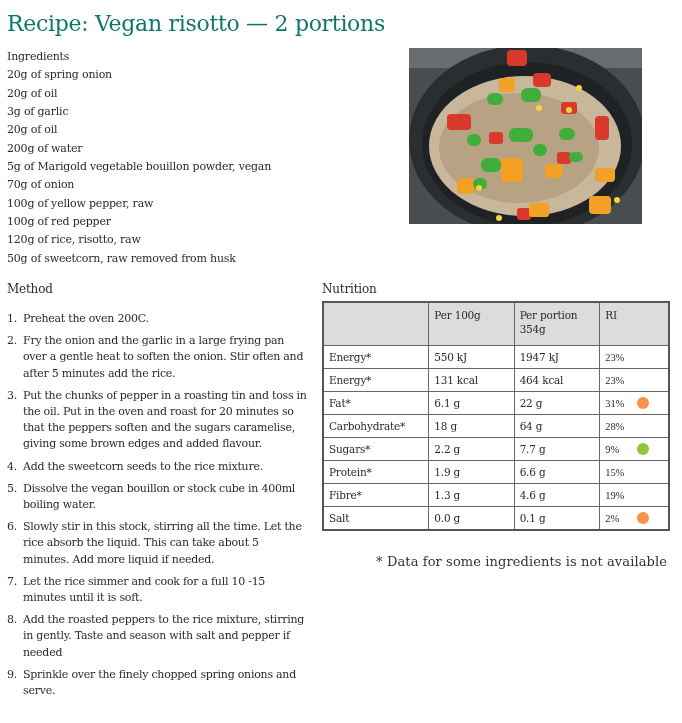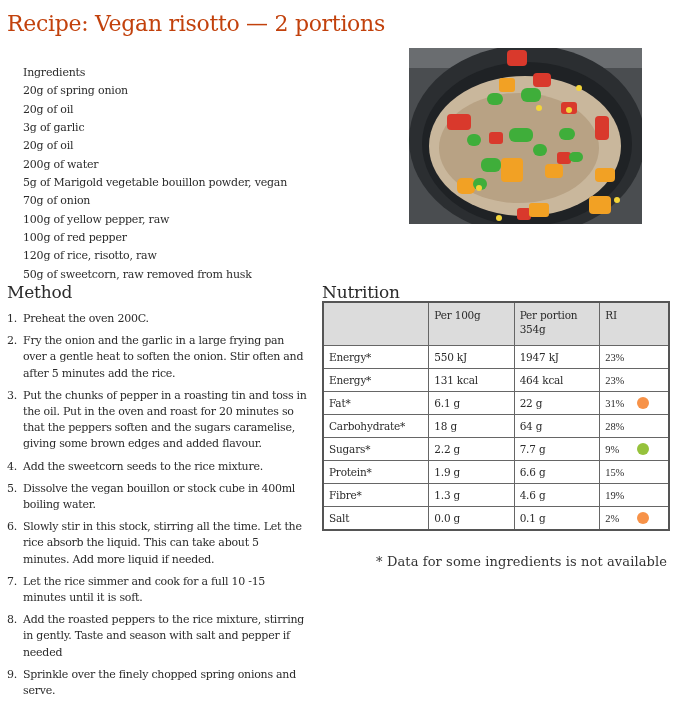--- a/index.html
+++ b/index.html
@@ -2,34 +2,34 @@
 <html><head>
 <meta charset="utf-8">
 <style>
   html, body { margin: 0; padding: 0; background: #ffffff; }
   body {
     width: 682px; height: 723px; position: relative; overflow: hidden;
     font-family: "DejaVu Serif", serif; color: #2b2b2b;
   }
   .title {
     position: absolute; left: 7px; top: 11px; margin: 0;
-    font-size: 22px; font-weight: normal; letter-spacing: -0.3px; color: #c2410c;
+    font-size: 22px; font-weight: normal; letter-spacing: -0.3px; color: #0f766e;
     white-space: nowrap;
   }
   .ingredients {
-    position: absolute; left: 7px; top: 48px; margin: 16px; padding: 0; list-style: none;
+    position: absolute; left: 7px; top: 48px; margin: 0; padding: 0; list-style: none;
     font-size: 11px; line-height: 18.35px; letter-spacing: -0.2px;
   }
   .ingredients li { white-space: nowrap; }
   .photo {
     position: absolute; left: 409px; top: 48px; width: 233px; height: 176px;
     overflow: hidden; background: #3a3d40;
   }
   .section-label {
-    position: absolute; font-size: 17px; letter-spacing: -0.2px; margin: 0; font-weight: normal;
+    position: absolute; font-size: 12px; letter-spacing: -0.2px; margin: 0; font-weight: normal;
   }
   .method-label { left: 7px; top: 282px; }
   .nutrition-label { left: 322px; top: 282px; }
   .method {
     position: absolute; left: 7px; top: 311px; width: 300px; margin: 0; padding: 0; list-style: none;
     font-size: 11px; line-height: 16.2px; letter-spacing: -0.25px;
   }
   .method li { display: flex; margin-bottom: 6px; }
   .method .num { width: 16px; flex: 0 0 16px; }
   .method .txt { flex: 1; }

